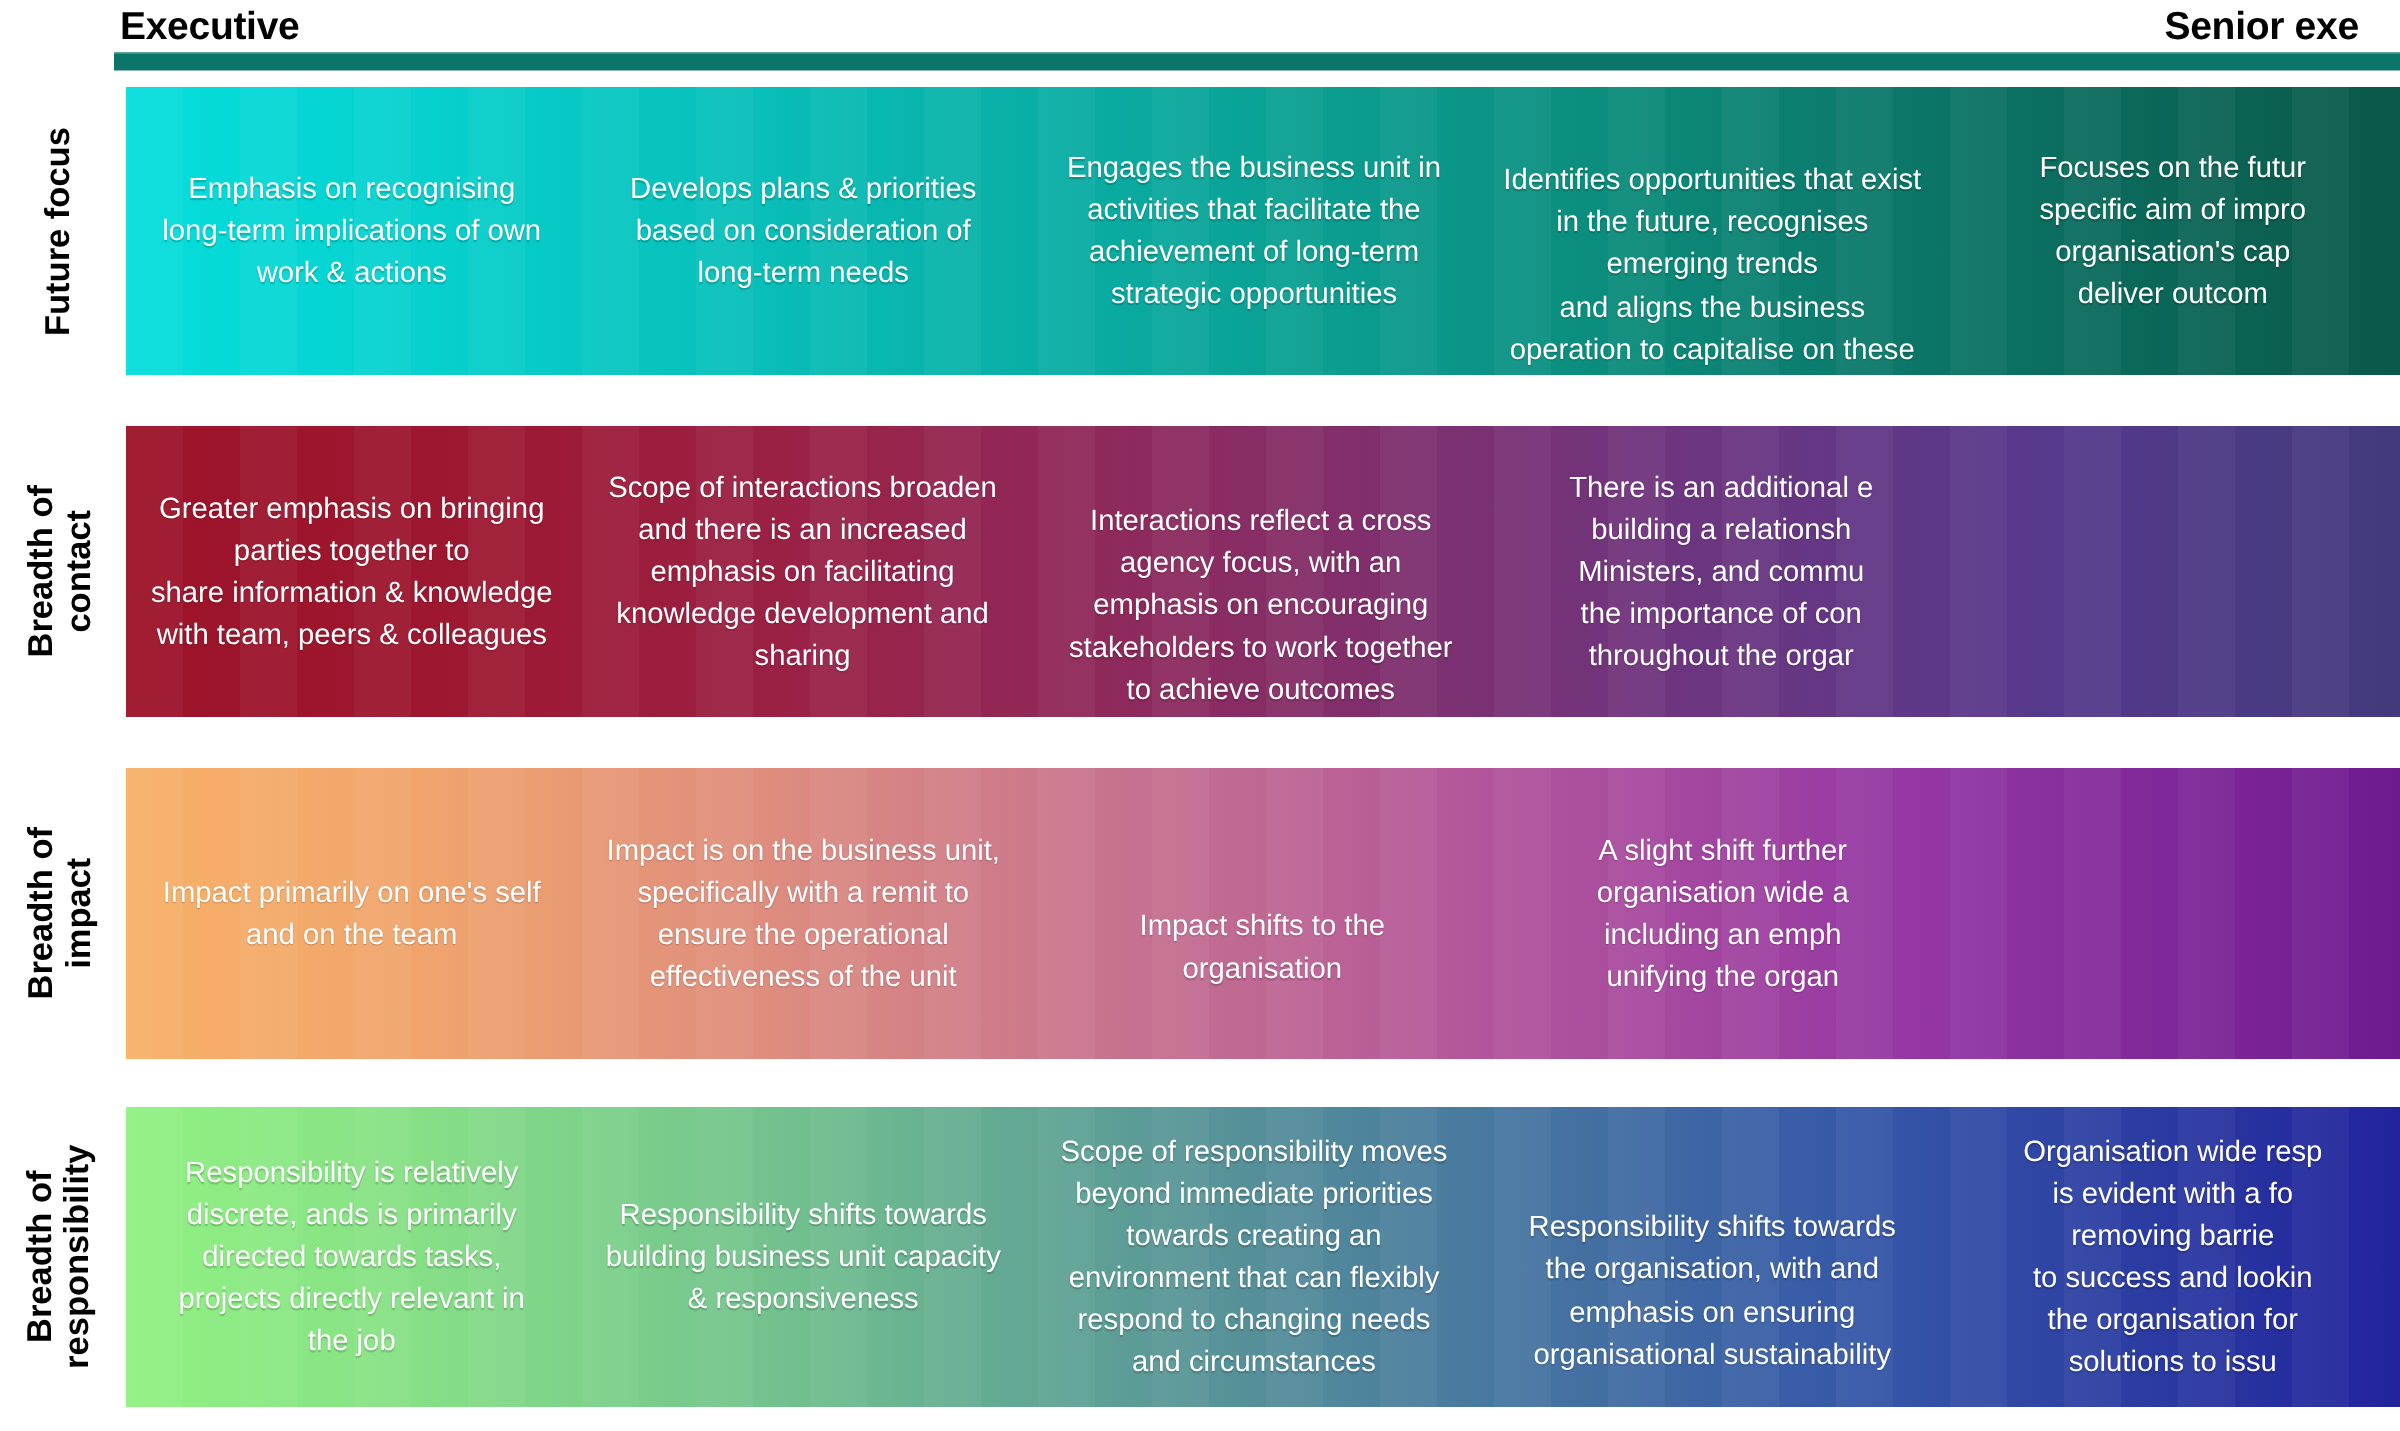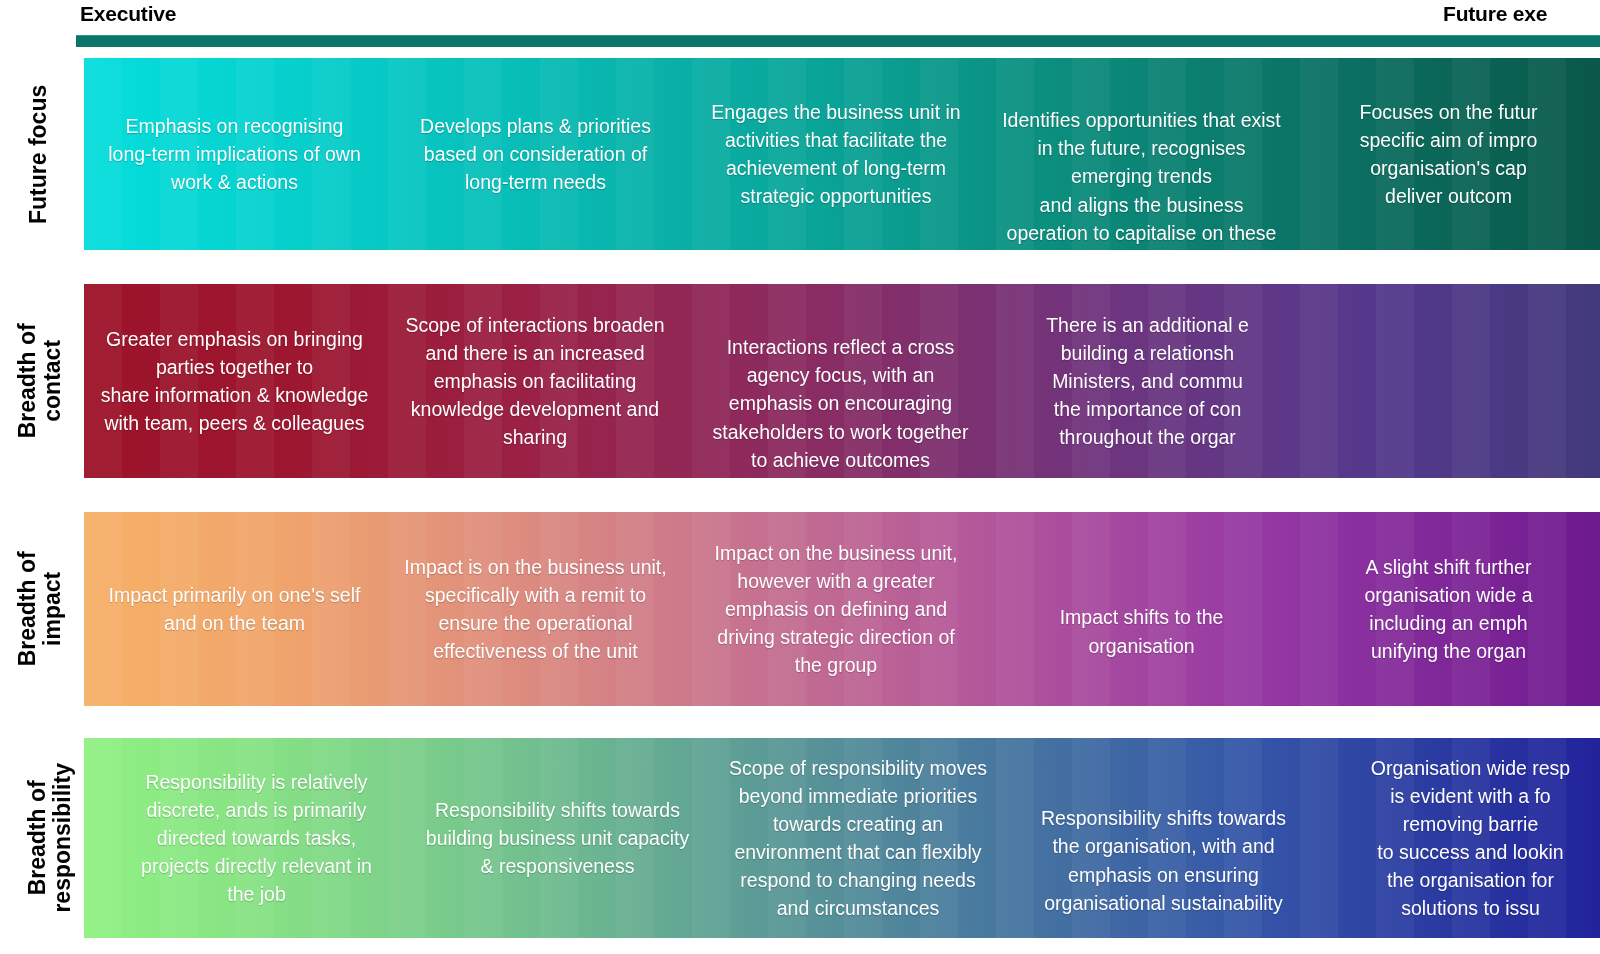--- a/index.html
+++ b/index.html
@@ -25,21 +25,21 @@
     position: absolute;
     left: 0;
     top: 0;
     width: 1600px;
     height: 58px;
   }
 
   .level-label {
     position: absolute;
     top: 2px;
-    font-size: 21px;
+    font-size: 26px;
     font-weight: bold;
     color: #000000;
     white-space: nowrap;
     letter-spacing: -0.2px;
   }
 
   .level-label.left  { left: 80px; }
   .level-label.right { left: 1443px; }
 
   .header-rule {
@@ -112,42 +112,42 @@
   
   #band-0 { background-image: linear-gradient(to right, #05DEDC 0%, #06D2CF 12%, #08BEB8 28%, #0AA79C 46%, #0B8E7E 64%, #0B7466 80%, #0A5849 100%); }
   #band-1 { background-image: linear-gradient(to right, #9C1329 0%, #9D1730 14%, #9A2246 30%, #8A2C63 48%, #6E357F 68%, #55398C 85%, #423A7C 100%); }
   #band-2 { background-image: linear-gradient(to right, #F7B167 0%, #F0A46C 13%, #DE8D7E 28%, #C6728F 44%, #B2559B 60%, #9538A4 78%, #6D1A8F 100%); }
   #band-3 { background-image: linear-gradient(to right, #90F182 0%, #87E185 12%, #75C58D 27%, #5FA195 42%, #4A7C9E 58%, #3658A8 76%, #22239C 100%); }
 
   
   #label-0, #band-0 { top: 58px;  height: 192px; }
   #label-1, #band-1 { top: 284px; height: 194px; }
   #label-2, #band-2 { top: 512px; height: 194px; }
-  #label-3, #band-3 { top: 738px; height: 200px; padding-left: 22px; }
+  #label-3, #band-3 { top: 738px; height: 200px; }
 
   #label-0 { top: 58px;  height: 192px; }
   #label-1 { top: 284px; height: 194px; }
   #label-2 { top: 512px; height: 194px; }
   #label-3 { top: 738px; height: 200px; }
 
   
   .cell.c0 { flex: 0 0 301px; }
   .cell.c1 { flex: 0 0 301px; }
   .cell.c2 { flex: 0 0 300px; }
   .cell.c3 { flex: 0 0 311px; margin-top: 45px; }
   .cell.c4 { flex: 0 0 303px; }
 </style>
 </head>
 <body>
 
 <div id="matrix">
 
   <div class="header-zone">
     <div class="level-label left">Executive</div>
-    <div class="level-label right">Future exe</div>
+    <div class="level-label right">Senior exe</div>
     <div class="header-rule"></div>
   </div>
 
   <div class="row-label" id="label-0">
     <span>Future focus</span>
   </div>
   <div class="band" id="band-0">
     <div class="steps"></div>
     <div class="cell c0">Emphasis on recognising<br>long-term implications of own<br>work &amp; actions</div>
     <div class="cell c1">Develops plans &amp; priorities<br>based on consideration of<br>long-term needs</div>
@@ -167,21 +167,20 @@
     <div class="cell c4">There is an additional e<br>building a relationsh<br>Ministers, and commu<br>the importance of con<br>throughout the orgar</div>
   </div>
 
   <div class="row-label" id="label-2">
     <span>Breadth of<br>impact</span>
   </div>
   <div class="band" id="band-2">
     <div class="steps"></div>
     <div class="cell c0">Impact primarily on one's self<br>and on the team</div>
     <div class="cell c1">Impact is on the business unit,<br>specifically with a remit to<br>ensure the operational<br>effectiveness of the unit</div>
-    <div class="cell c2">Impact on the business unit,<br>however with a greater<br>emphasis on defining and<br>driving strategic direction of<br>the group</div>
     <div class="cell c3">Impact shifts to the<br>organisation</div>
     <div class="cell c4">A slight shift further<br>organisation wide a<br>including an emph<br>unifying the organ</div>
   </div>
 
   <div class="row-label" id="label-3">
     <span>Breadth of<br>responsibility</span>
   </div>
   <div class="band" id="band-3">
     <div class="steps"></div>
     <div class="cell c0">Responsibility is relatively<br>discrete, ands is primarily<br>directed towards tasks,<br>projects directly relevant in<br>the job</div>

